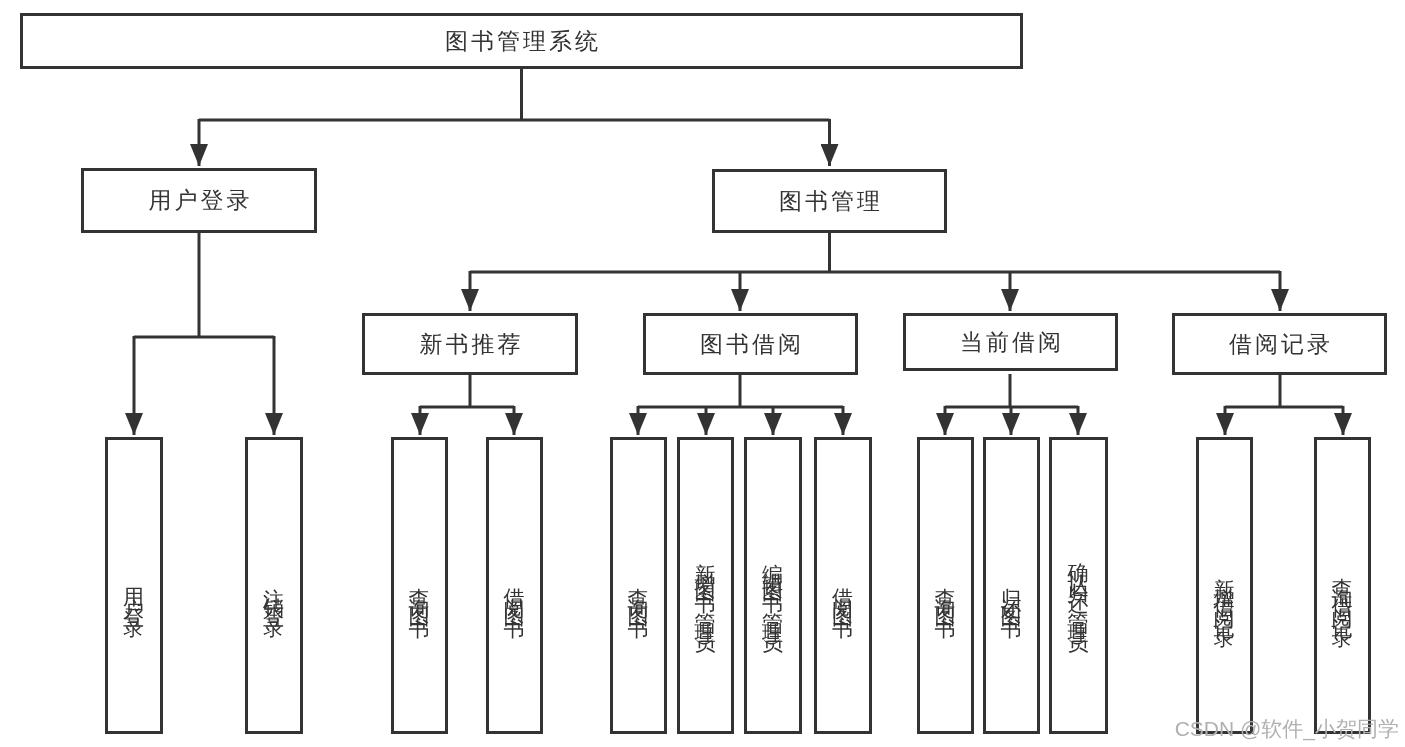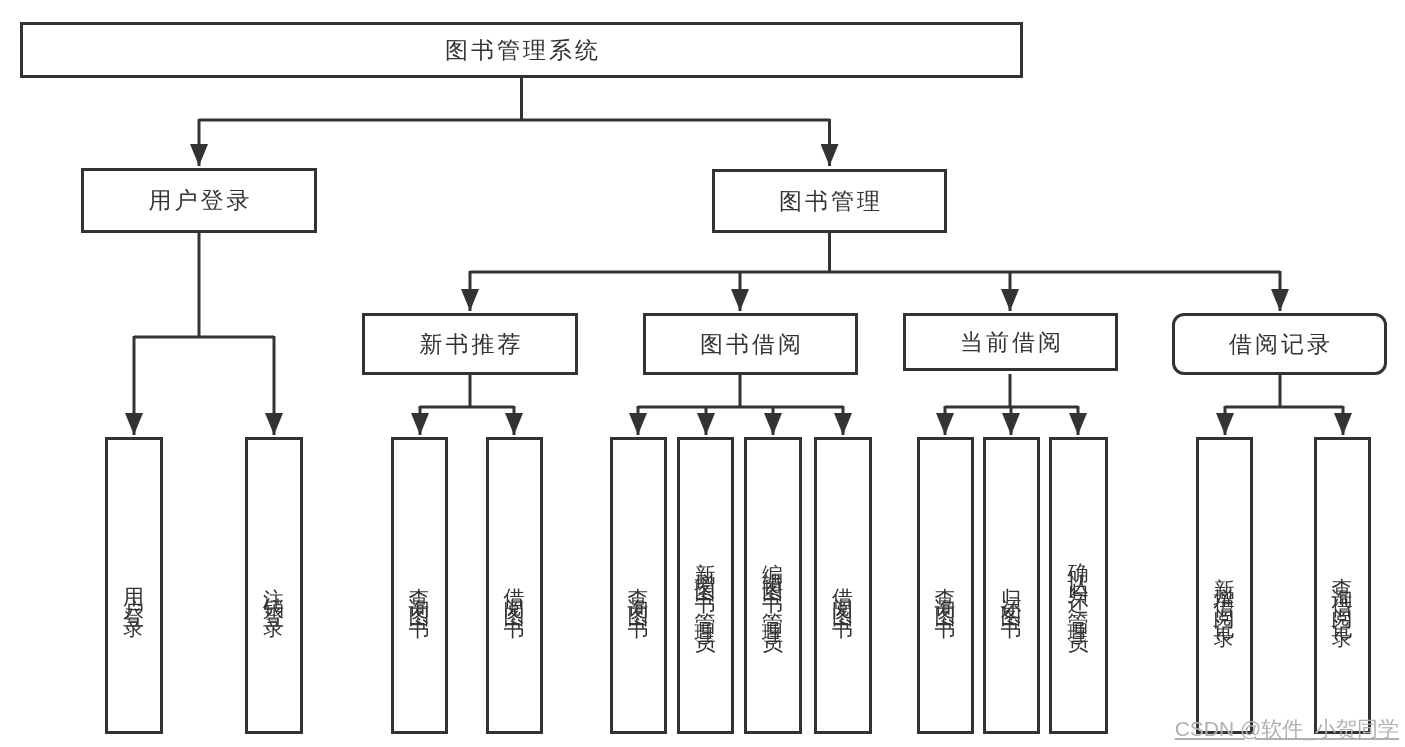--- a/index.html
+++ b/index.html
@@ -20,21 +20,21 @@
     display:flex;align-items:center;justify-content:center;z-index:2;
   }
   .h-node{font-size:23px;letter-spacing:3px;text-indent:3px;white-space:nowrap;}
   .v-node{
     writing-mode:vertical-rl;text-orientation:mixed;
     font-size:21px;letter-spacing:10px;line-height:1;
     padding-top:10px;
   }
   .watermark{
     position:absolute;right:6px;bottom:4px;z-index:3;
-    font-size:21px;color:var(--watermark);white-space:nowrap;text-decoration:underline;
+    font-size:21px;color:var(--watermark);white-space:nowrap;
   }
 </style>
 </head>
 <body>
 
 <div class="canvas">
 
   <svg class="connectors" width="1405" height="747" viewBox="0 0 1405 747">
     <defs>
       <marker id="arw" markerUnits="userSpaceOnUse" markerWidth="18" markerHeight="22" viewBox="0 0 18 22" refX="9" refY="22" orient="0">
@@ -76,29 +76,29 @@
     <path class="cline" d="M945 406 V435" marker-end="url(#arw)"></path>
     <path class="cline" d="M1011 406 V435" marker-end="url(#arw)"></path>
     <path class="cline" d="M1078 406 V435" marker-end="url(#arw)"></path>
 
     <path class="cline" d="M1280 374 V407"></path>
     <path class="cline" d="M1225 407 H1343"></path>
     <path class="cline" d="M1225 406 V435" marker-end="url(#arw)"></path>
     <path class="cline" d="M1343 406 V435" marker-end="url(#arw)"></path>
   </svg>
 
-  <div class="node h-node" style="left:20px;top:22px;width:1003px;height:56px;">图书管理系统</div>
+  <div class="node h-node" style="left:20px;top:13px;width:1003px;height:56px;">图书管理系统</div>
 
   <div class="node h-node" style="left:81px;top:168px;width:236px;height:65px;">用户登录</div>
   <div class="node h-node" style="left:362px;top:313px;width:216px;height:62px;">新书推荐</div>
 
   <div class="node h-node" style="left:712px;top:169px;width:235px;height:64px;">图书管理</div>
   <div class="node h-node" style="left:633px;top:313px;width:215px;height:62px;margin-left:10px;">图书借阅</div>
   <div class="node h-node" style="left:903px;top:313px;width:215px;height:58px;">当前借阅</div>
-  <div class="node h-node" style="left:1172px;top:313px;width:215px;height:62px;border-radius:12px;">借阅记录</div>
+  <div class="node h-node" style="left:1172px;top:313px;width:215px;height:62px;">借阅记录</div>
 
   <div class="node v-node" style="left:105px;top:437px;width:58px;height:297px;">用户登录</div>
   <div class="node v-node" style="left:245px;top:437px;width:58px;height:297px;">注销登录</div>
 
   <div class="node v-node" style="left:391px;top:437px;width:57px;height:297px;">查询图书</div>
   <div class="node v-node" style="left:486px;top:437px;width:57px;height:297px;">借阅图书</div>
 
   <div class="node v-node" style="left:610px;top:437px;width:57px;height:297px;">查询图书</div>
   <div class="node v-node" style="left:677px;top:437px;width:57px;height:297px;">新增图书（管理员）</div>
   <div class="node v-node" style="left:744px;top:437px;width:58px;height:297px;">编辑图书（管理员）</div>

